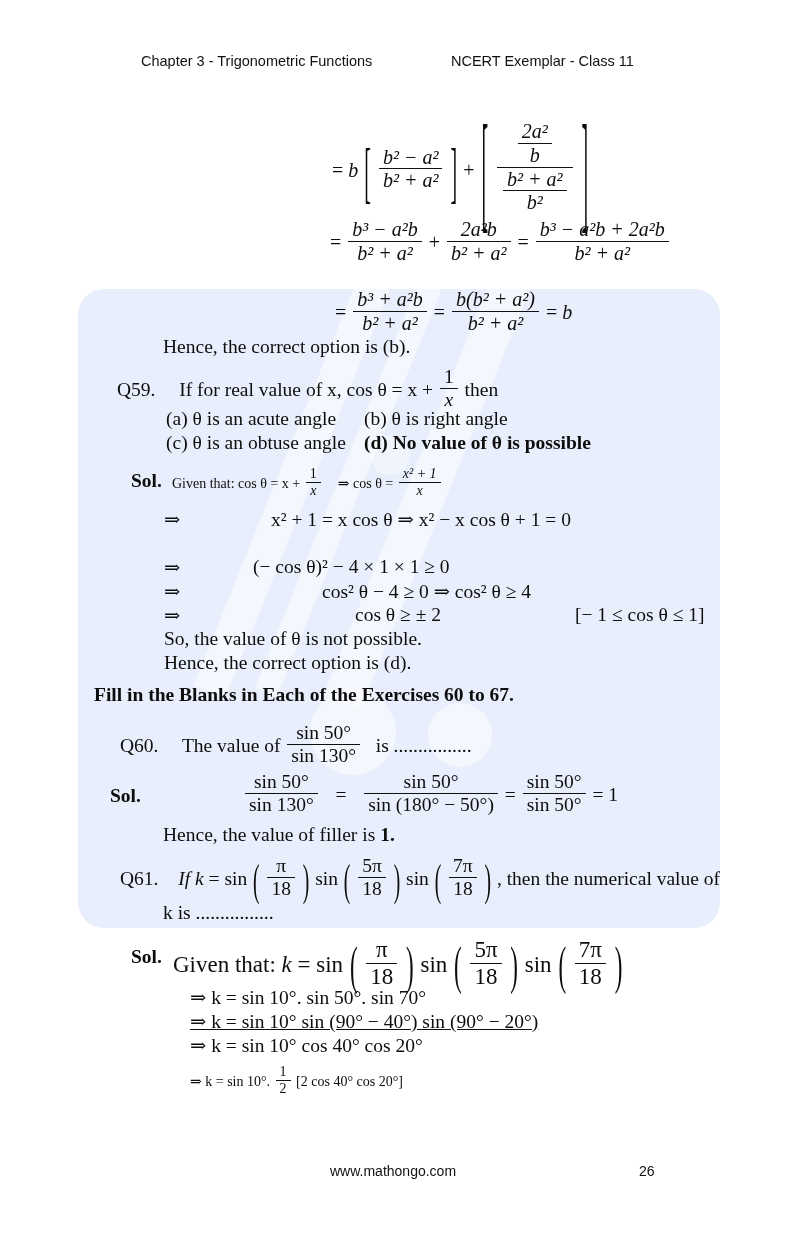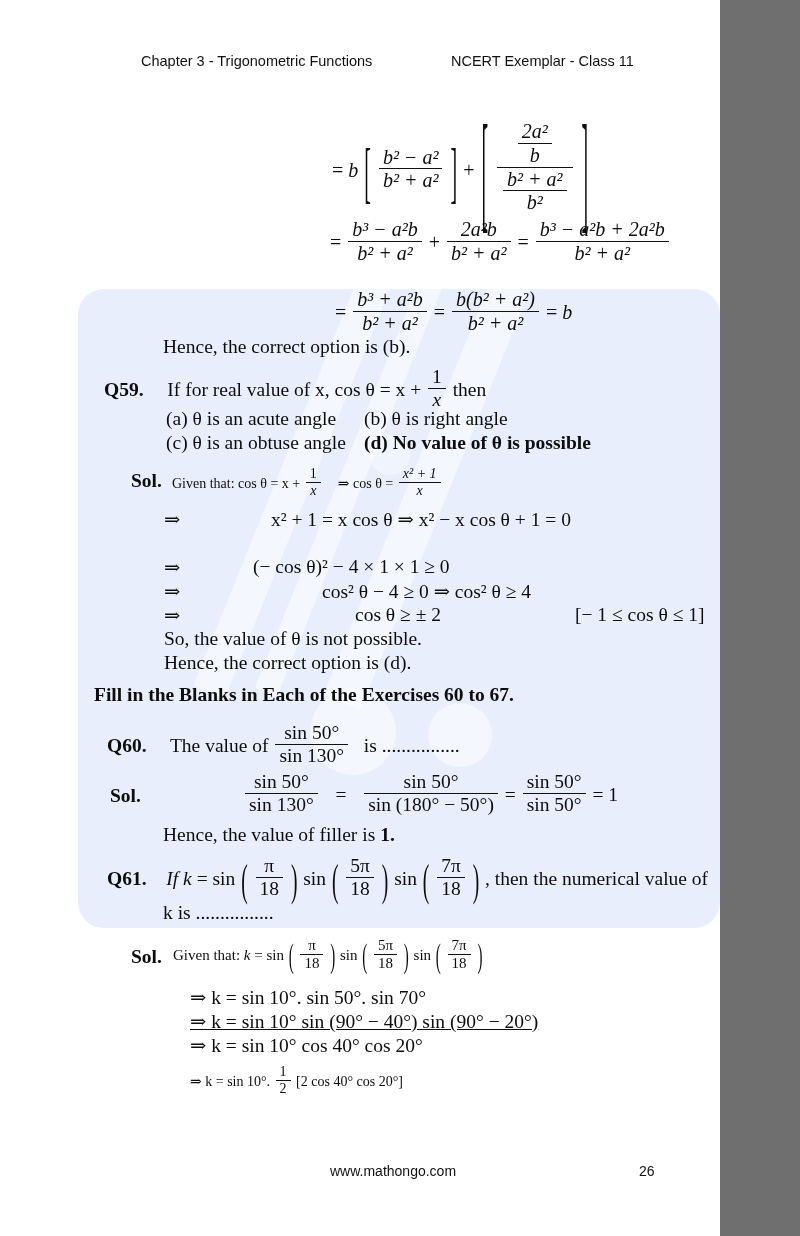--- a/index.html
+++ b/index.html
@@ -2,21 +2,21 @@
 <html><head>
 <meta charset="utf-8">
 <style>
   html, body {
     margin: 0;
     padding: 0;
     background: #6f6f6f;
   }
   .page {
     position: relative;
-    width: 720px;
+    width: 800px;
     height: 1236px;
     background: #ffffff;
     overflow: hidden;
     font-family: "Liberation Serif", "DejaVu Serif", serif;
     color: #0d0d0d;
   }
 
   
   .highlight-panel {
     position: absolute;
@@ -93,21 +93,21 @@
   }
   .paren-tall {
     display: inline-block;
     transform: scaleY(2.25);
     vertical-align: middle;
     margin: 0 1px;
   }
 
   
   .line { position: absolute; white-space: nowrap; font-size: 19.5px; }
-  .qlabel { font-weight: bold; }
+  .qlabel { font-weight: normal; margin-left: 13px; }
 </style>
 </head>
 <body>
 
 <div class="page">
 
   <div class="highlight-panel">
     <div class="wm wm-stripe" style="left:200px; top:-40px;"></div>
     <div class="wm wm-stripe" style="left:262px; top:-40px; width:24px;"></div>
     <div class="wm wm-stripe" style="left:330px; top:-30px; width:40px;"></div>
@@ -297,21 +297,21 @@
       <span class="den">18</span>
     </span>
     <span class="paren-tall">)</span>
     <span>,  then the numerical value of</span>
   </div>
 
   <div class="line" style="left:163px; top:902px;">k is ................</div>
 
   <div class="line bold" style="left:131px; top:946px;">Sol.</div>
 
-  <div class="abs" style="left:173px; top:937px; font-size:15px;">
+  <div class="abs" style="left:173px; top:937px; font-size:23px;">
     <span>Given that: <span class="ital">k</span> = sin</span>
     <span class="paren-tall">(</span>
     <span class="frac">
       <span class="num">π</span>
       <span class="den">18</span>
     </span>
     <span class="paren-tall">)</span>
     <span>sin</span>
     <span class="paren-tall">(</span>
     <span class="frac">

